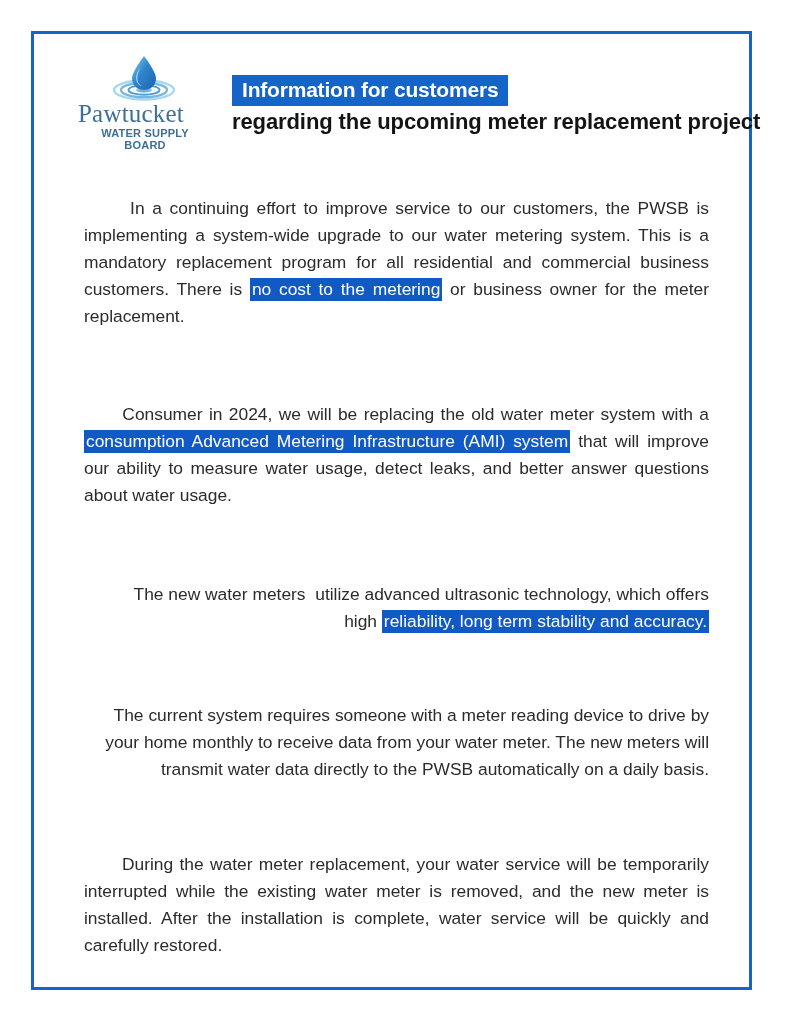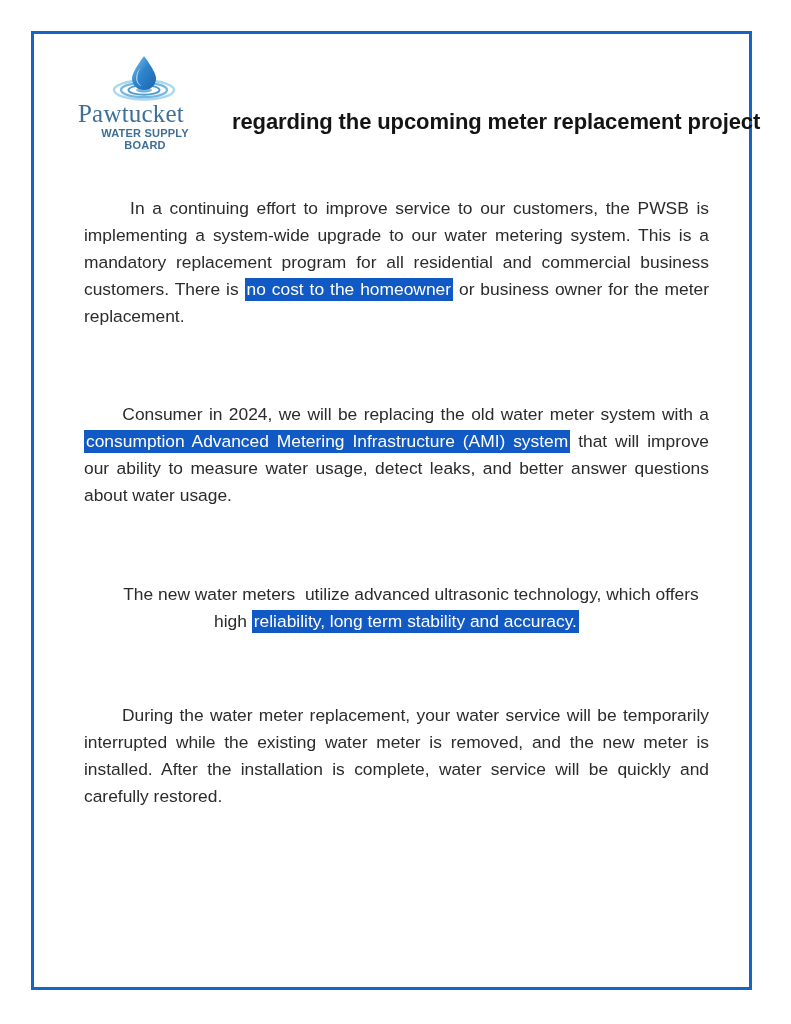--- a/index.html
+++ b/index.html
@@ -118,21 +118,21 @@
     font-size: 17.4px;
     line-height: 26.9px;
     text-align: justify;
     text-justify: inter-word;
   }
   .body-text p {
     margin: 0 0 18px 0;
     white-space: pre-wrap;
   }
   .body-text p.ragged {
-    text-align: center;
+    text-align: right;
   }
   .body-text p.indented {
     text-indent: 46px;
   }
   .hl {
     background: #1159C4;
     color: #ffffff;
     padding: 1px 2px 2px 2px;
     box-decoration-break: clone;
     -webkit-box-decoration-break: clone;
@@ -170,36 +170,40 @@
           <ellipse cx="50" cy="36" rx="8" ry="2.6" fill="url(#ringGrad)"></ellipse>
 
           <path d="M50 2 C50 2 62 17.5 62 24.5 C62 31.2 56.6 36 50 36 C43.4 36 38 31.2 38 24.5 C38 17.5 50 2 50 2 Z" fill="url(#dropGrad)"></path>
           <path d="M46.5 13.5 C44 18 43 21.5 43.4 25.5 C43.7 28.6 45.4 30.8 47.6 31.9 C45 31.3 42.6 28.6 42.2 25.2 C41.8 21.4 43.4 17 46.5 13.5 Z" fill="#CFEAF8" opacity="0.85"></path>
         </svg>
       </div>
       <div class="logo-name">Pawtucket</div>
       <div class="logo-sub">WATER SUPPLY BOARD</div>
     </div>
 
+    <div class="title-banner">Information for customers</div>
     <div class="subtitle">regarding the upcoming meter replacement project</div>
   </div>
 
   <div class="body-text">
     <p class="indented">
-      <span>In a continuing effort to improve service to our customers, the PWSB is implementing a system-wide upgrade to our water metering system. This is a mandatory replacement program for all residential and commercial business customers. There is </span><span class="hl">no cost to the homeowner</span><span> or business owner for the meter replacement.</span>
+      <span>In a continuing effort to improve service to our customers, the PWSB is implementing a system-wide upgrade to our water metering system. This is a mandatory replacement program for all residential and commercial business customers. There is </span><span class="hl">no cost to the metering</span><span> or business owner for the meter replacement.</span>
     </p>
 
     <p>
       <span>Consumer in 2024, we will be replacing the old water meter system with a </span><span class="hl">consumption Advanced Metering Infrastructure (AMI) system</span><span> that will improve our ability to measure water usage, detect leaks, and better answer questions about water usage.</span>
     </p>
 
     <p class="ragged gap-sm">
       <span>The new water meters  utilize advanced ultrasonic technology, which offers high </span><span class="hl">reliability, long term stability and accuracy.</span>
     </p>
 
+    <p class="ragged gap-sm">
+      <span>The current system requires someone with a meter reading device to drive by your home monthly to receive data from your water meter. The new meters will transmit water data directly to the PWSB automatically on a daily basis.</span>
+    </p>
 
 
     <p class="gap-md">
       <span>During the water meter replacement, your water service will be temporarily interrupted while the existing water meter is removed, and the new meter is installed. After the installation is complete, water service will be quickly and carefully restored.</span>
     </p>
 
   </div>
 
 </div>
 

